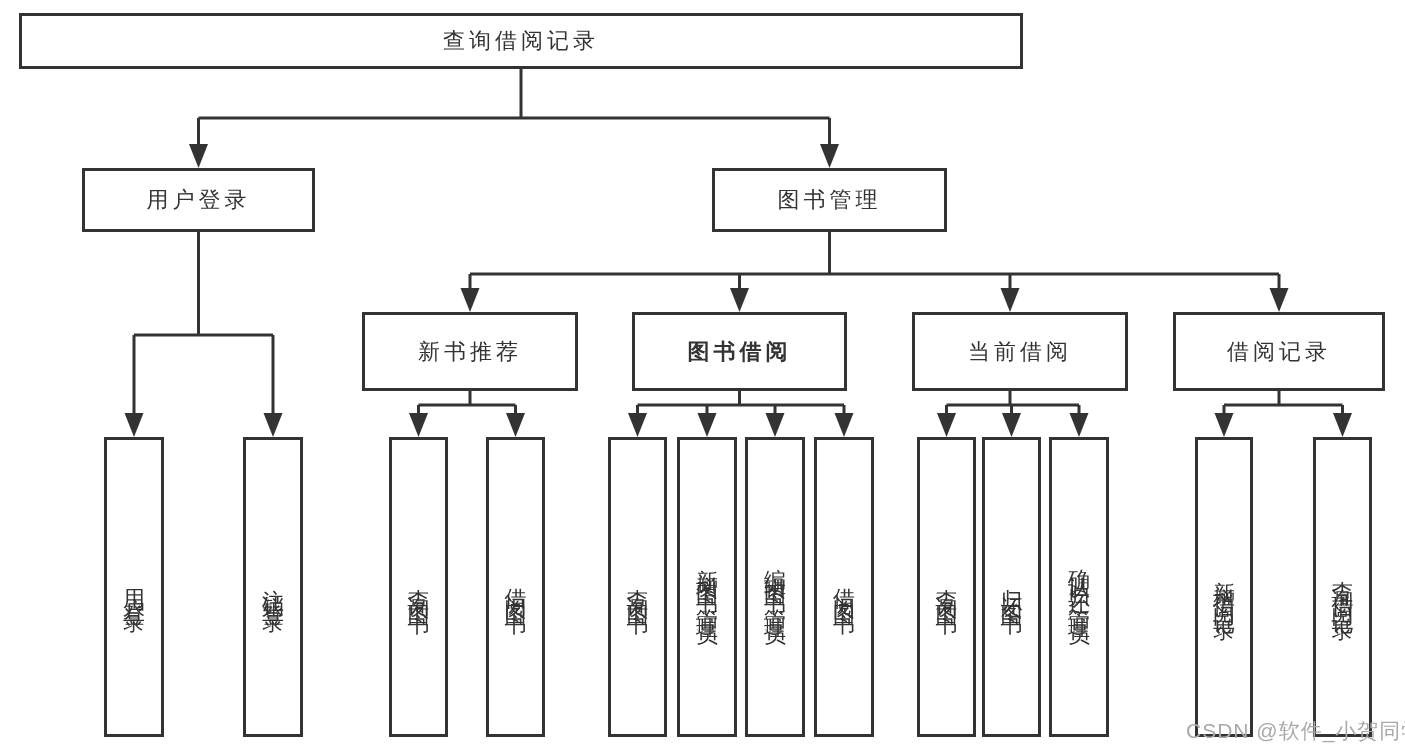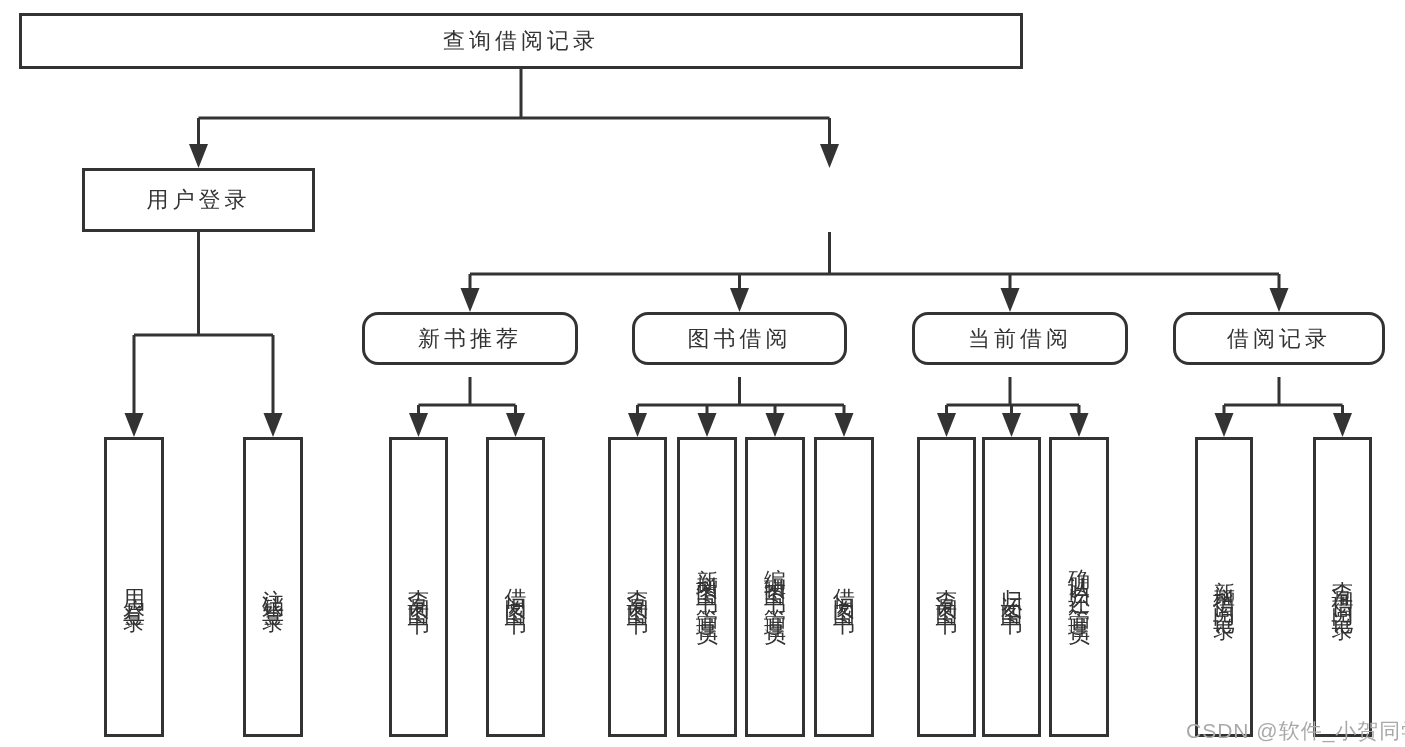--- a/index.html
+++ b/index.html
@@ -33,21 +33,21 @@
     writing-mode: vertical-rl;
     text-orientation: mixed;
     font-size: 22px;
     letter-spacing: 8px;
     line-height: 1;
     color: #333333;
   }
   .root  { left: 19px;  top: 13px;  width: 1004px; height: 56px; }
   .lvl2a { left: 82px;  top: 168px; width: 233px;  height: 64px; }
   .lvl2b { left: 712px; top: 168px; width: 235px;  height: 64px; }
-  .lvl3  { top: 312px; height: 53px; border-radius: 16px; }
+  .lvl3  { top: 312px; height: 79px; }
   .leaf  { top: 437px; height: 300px; }
   #watermark {
     position: absolute;
     left: 1186px;
     top: 717px;
     z-index: 5;
     font-size: 21px;
     letter-spacing: 1px;
     color: #a9a9a9;
     white-space: nowrap;
@@ -91,25 +91,28 @@
     </g>
   </svg>
 
   <div class="node root">
     <span class="h-label">查询借阅记录</span>
   </div>
 
   <div class="node lvl2a">
     <span class="h-label">用户登录</span>
   </div>
+  <div class="node lvl2b">
+    <span class="h-label">图书管理</span>
+  </div>
 
   <div class="node lvl3" style="left:362px;width:216px;">
     <span class="h-label">新书推荐</span>
   </div>
-  <div class="node lvl3" style="left:632px;width:215px;">
+  <div class="node lvl3" style="left:632px;width:215px;font-weight:bold;">
     <span class="h-label">图书借阅</span>
   </div>
   <div class="node lvl3" style="left:902px;width:216px;margin-left:10px;">
     <span class="h-label">当前借阅</span>
   </div>
   <div class="node lvl3" style="left:1173px;width:212px;">
     <span class="h-label">借阅记录</span>
   </div>
 
   <div class="node leaf" style="left:104px;width:60px;">

